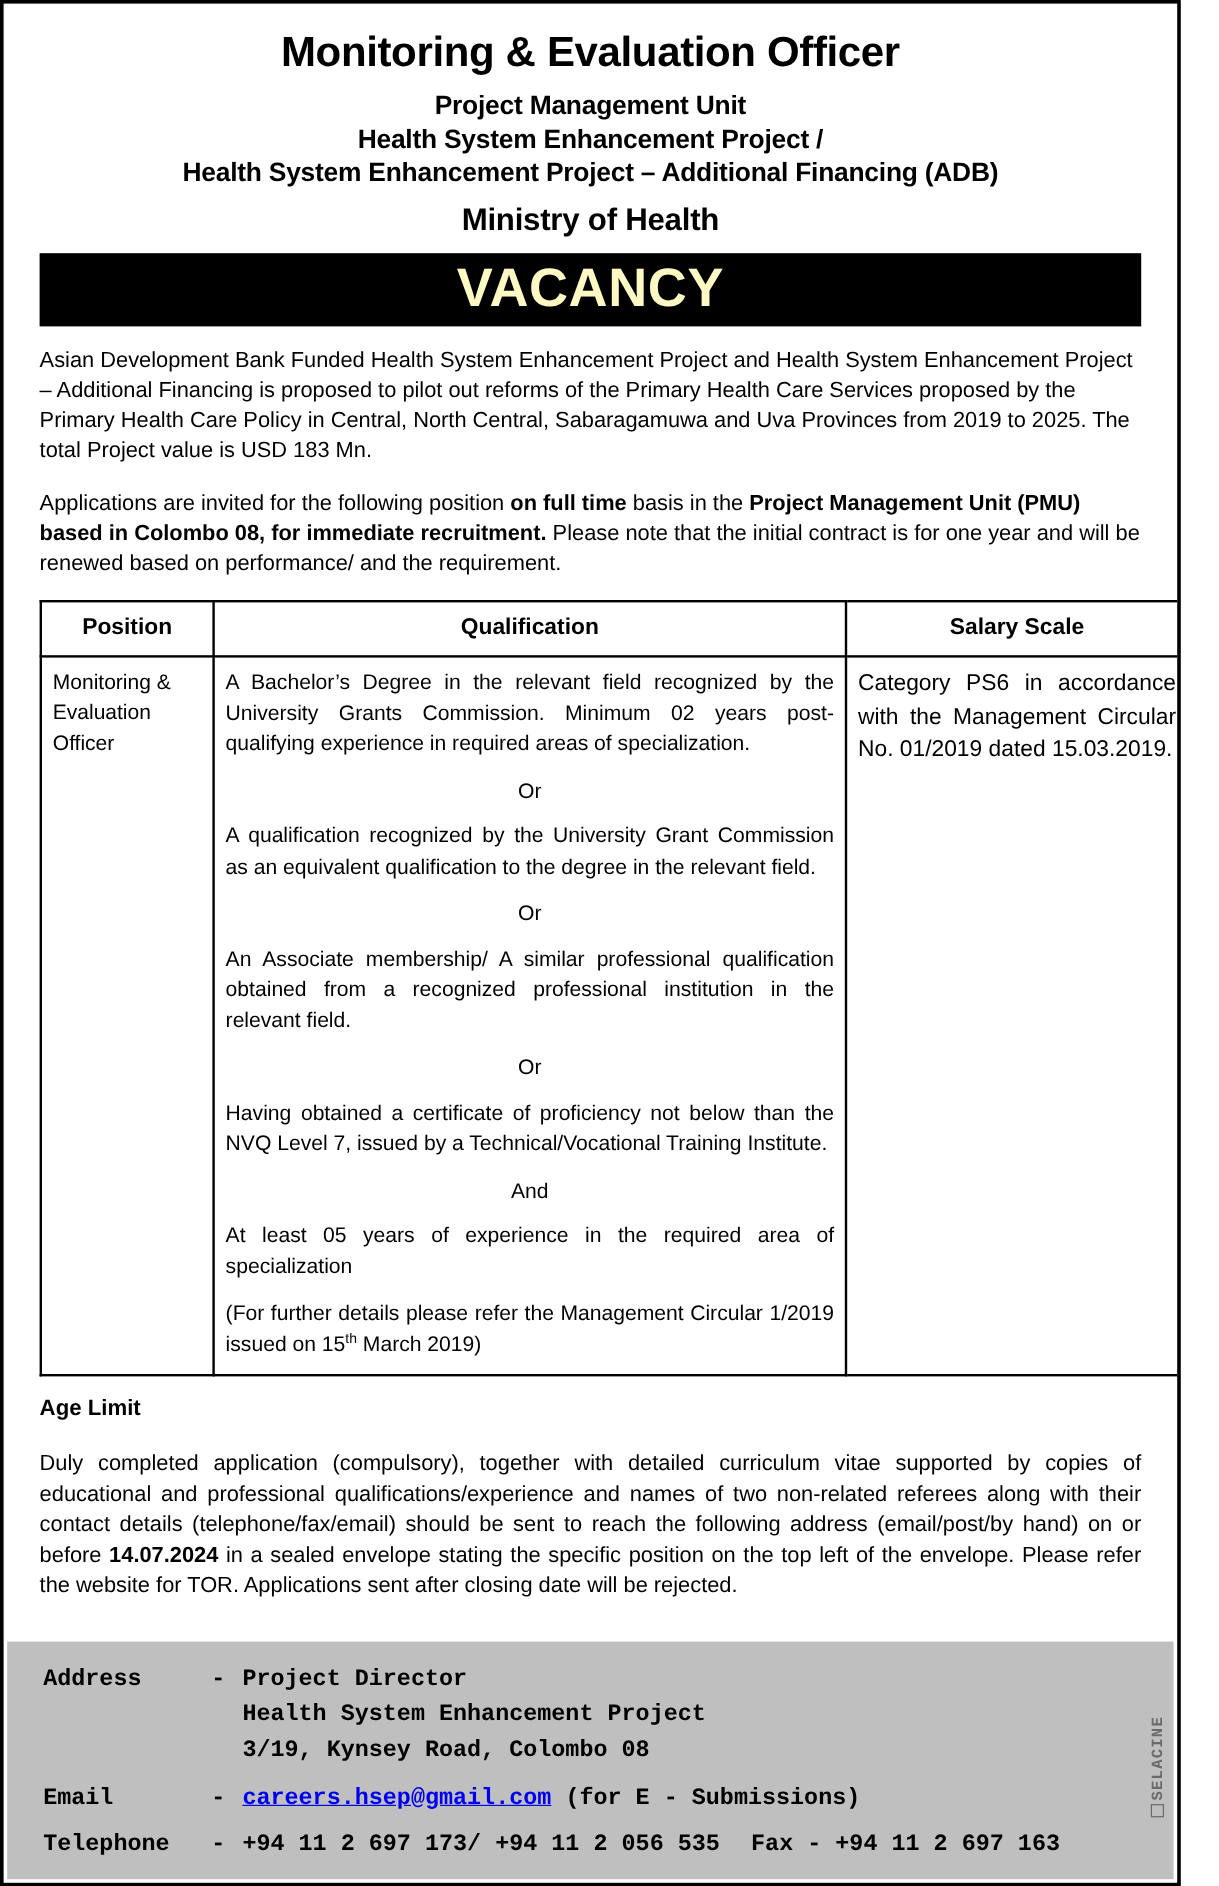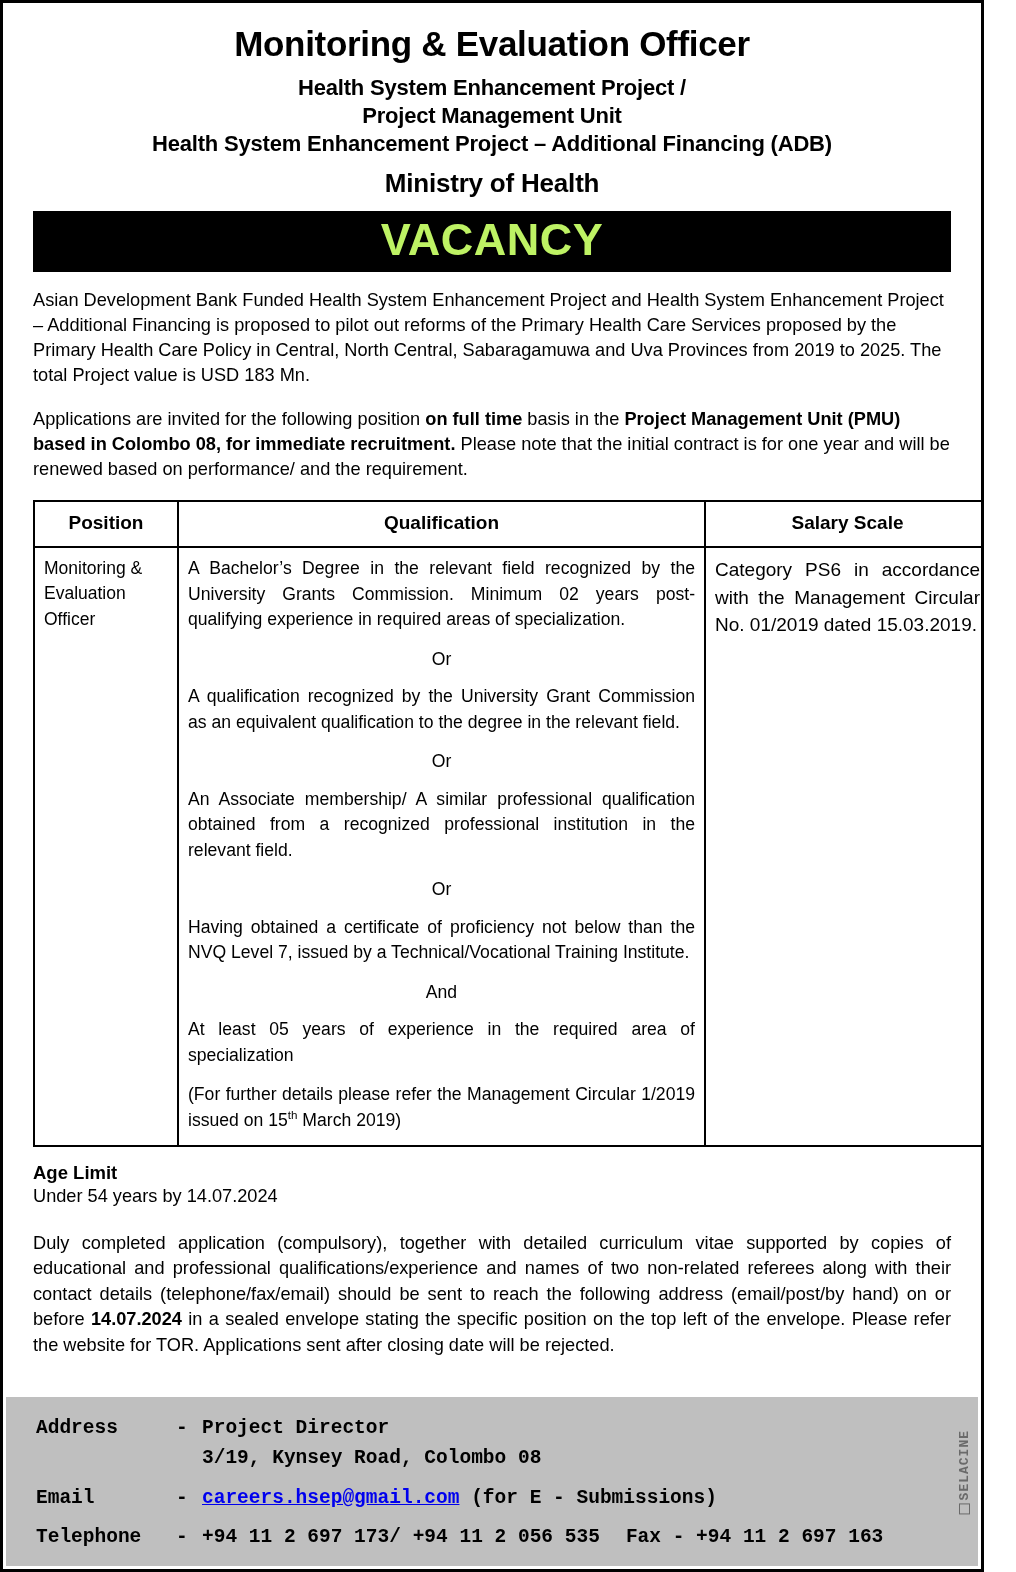--- a/index.html
+++ b/index.html
@@ -51,21 +51,21 @@
     font-size: 26px;
     letter-spacing: -0.2px;
     padding-top: 10px;
     padding-bottom: 8px;
   }
 
   
   .vacancy-band {
     margin: 4px 0 0 0;
     background: #000000;
-    color: #bef264;
+    color: #fef9c3;
     text-align: center;
     font-weight: bold;
     font-size: 45px;
     letter-spacing: 0.5px;
     padding: 6px 0 10px 0;
     line-height: 1.0;
   }
 
   
   .intro {
@@ -189,22 +189,22 @@
 </head>
 <body>
 
 <div class="page">
 
   <div class="inner">
 
     <div class="hdr-title">Monitoring &amp; Evaluation Officer</div>
 
     <div class="hdr-sub">
+      <div>Project Management Unit</div>
       <div>Health System Enhancement Project /</div>
-      <div>Project Management Unit</div>
       <div>Health System Enhancement Project – Additional Financing (ADB)</div>
     </div>
 
     <div class="hdr-ministry">Ministry of Health</div>
 
     <div class="vacancy-band">VACANCY</div>
 
     <p class="intro">Asian Development Bank Funded Health System Enhancement Project and Health System Enhancement Project – Additional Financing is proposed to pilot out reforms of the Primary Health Care Services proposed by the Primary Health Care Policy in Central, North Central, Sabaragamuwa and Uva Provinces from 2019 to 2025.  The total Project value is USD 183 Mn.</p>
 
     <p class="intro"><span>Applications are invited for the following position </span><b>on full time</b><span> basis in the </span><b>Project Management Unit (PMU) based in Colombo 08, for immediate recruitment.</b><span> Please note that the initial contract is for one year and will be renewed based on performance/ and the requirement.</span></p>
@@ -237,34 +237,34 @@
             <p class="q-p">At least 05 years of experience in the required area of specialization</p>
             <p class="q-p"><span>(For further details please refer the Management Circular 1/2019 issued on 15</span><sup>th</sup><span> March 2019)</span></p>
           </td>
           <td class="sal">Category PS6 in accordance with the Management Circular No. 01/2019 dated 15.03.2019.</td>
         </tr>
       </tbody>
     </table>
 
     <div class="age-wrap">
       <div class="age-label">Age Limit</div>
-      <div class="age-value">Under 54 years by 14.07.2024</div>
     </div>
 
     <p class="notice"><span>Duly completed application (compulsory), together with detailed curriculum vitae supported by copies of educational and professional qualifications/experience and names of two non-related referees along with their contact details (telephone/fax/email) should be sent to reach the following address (email/post/by hand) on or before </span><b>14.07.2024</b><span> in a sealed envelope stating the specific position on the top left of the envelope. Please refer the website for TOR. Applications sent after closing date will be rejected.</span></p>
 
   </div>
 
   <div class="contact">
 
     <div class="c-row">
       <div class="c-key">Address</div>
       <div class="c-dash">-</div>
       <div class="c-val">
         <div class="line">Project Director</div>
+        <div class="line">Health System Enhancement Project</div>
         <div class="line">3/19, Kynsey Road, Colombo 08</div>
       </div>
     </div>
 
     <div class="c-row">
       <div class="c-key">Email</div>
       <div class="c-dash">-</div>
       <div class="c-val"><a class="c-email-link" href="#">careers.hsep@gmail.com</a> <span>(for E - Submissions)</span></div>
     </div>
 

